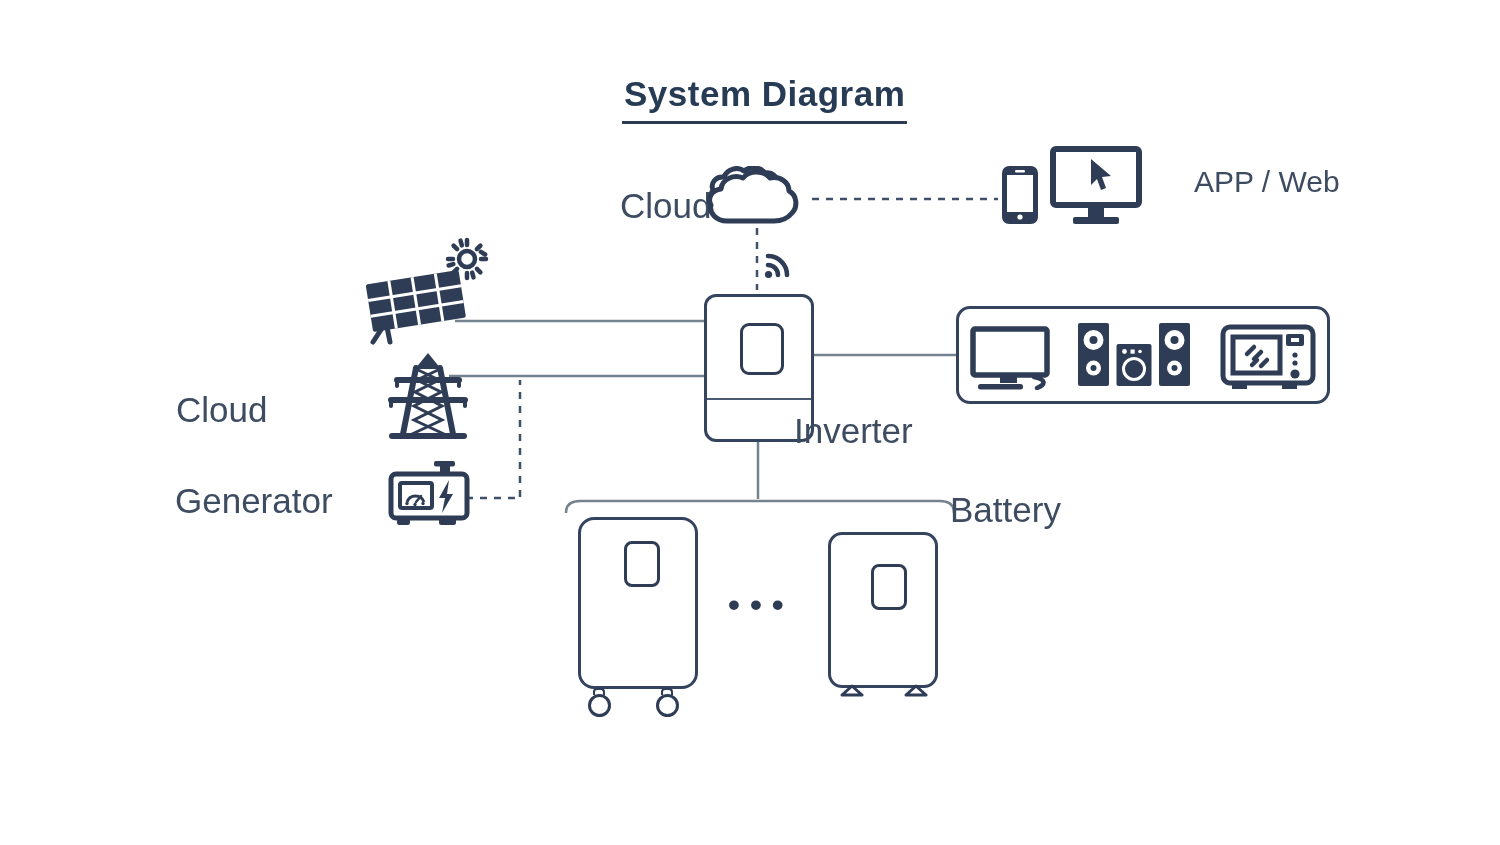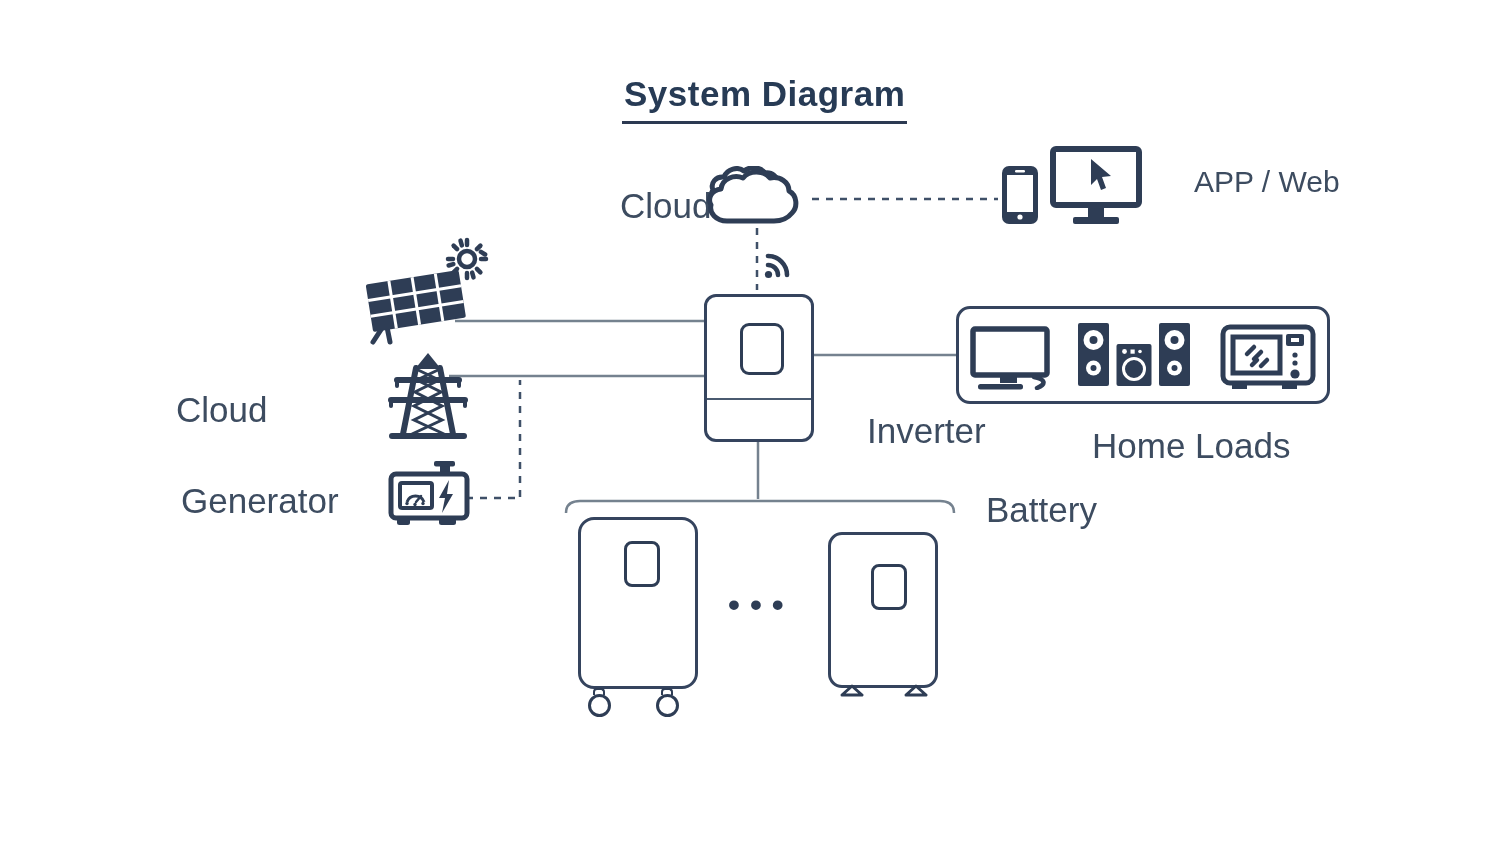--- a/index.html
+++ b/index.html
@@ -127,41 +127,41 @@
       <line x1="15" y1="32" x2="77" y2="32" stroke-width="6"></line>
       <line x1="15" y1="32" x2="15" y2="38" stroke-width="4"></line>
       <line x1="77" y1="32" x2="77" y2="38" stroke-width="4"></line>
       <line x1="9" y1="52" x2="83" y2="52" stroke-width="6"></line>
       <line x1="9" y1="52" x2="9" y2="58" stroke-width="4"></line>
       <line x1="83" y1="52" x2="83" y2="58" stroke-width="4"></line>
       <line x1="10" y1="88" x2="82" y2="88" stroke-width="6"></line>
     </g>
   </svg>
 
-  <div class="abs label node" style="left:175px;top:481px;margin-left:6px;">Generator</div>
+  <div class="abs label node" style="left:175px;top:481px;">Generator</div>
   <svg class="abs icon node" style="left:388px;top:458px;" width="82" height="70" viewBox="0 0 82 70">
     <rect x="52" y="8" width="10" height="9" fill="currentColor"></rect>
     <rect x="46" y="3" width="21" height="5.5" rx="2" fill="currentColor"></rect>
     <rect x="3" y="16" width="76" height="44" rx="5" fill="#fff" stroke="currentColor" stroke-width="5"></rect>
     <rect x="12" y="25" width="32" height="25" rx="2" fill="#fff" stroke="currentColor" stroke-width="4"></rect>
     <path d="M19,44 A9,9 0 0 1 36,44" fill="none" stroke="currentColor" stroke-width="3"></path>
     <line x1="28" y1="44" x2="33" y2="38" stroke="currentColor" stroke-width="2.5" stroke-linecap="round"></line>
     <circle cx="19" cy="45.5" r="1.7" fill="currentColor"></circle>
     <circle cx="27" cy="46.5" r="1.7" fill="currentColor"></circle>
     <circle cx="35" cy="45.5" r="1.7" fill="currentColor"></circle>
     <path d="M61,22 L51,40 L57,40 L54,55 L65,36 L59,36 Z" fill="currentColor"></path>
     <rect x="9" y="60" width="13" height="7" rx="2.5" fill="currentColor"></rect>
     <rect x="51" y="60" width="17" height="7" rx="2.5" fill="currentColor"></rect>
   </svg>
 
   <div class="abs box inverter node" style="left:704px;top:294px;">
     <div class="screen"></div>
     <div class="split"></div>
   </div>
-  <div class="abs label node" style="left:867px;top:411px;">Inverter</div>
+  <div class="abs label node" style="left:794px;top:411px;">Inverter</div>
 
   <div class="abs box homeloads node" style="left:956px;top:306px;"></div>
   <svg class="abs icon node" style="left:970px;top:326px;" width="80" height="64" viewBox="0 0 80 64">
     <rect x="3" y="3" width="74" height="46" rx="2" fill="#fff" stroke="currentColor" stroke-width="5.5"></rect>
     <rect x="30" y="49" width="17" height="8" fill="currentColor"></rect>
     <rect x="8" y="58" width="45" height="5.5" rx="2.5" fill="currentColor"></rect>
     <path d="M64,51 C75,53 77,58 67,62" fill="none" stroke="currentColor" stroke-width="4.5" stroke-linecap="round"></path>
   </svg>
   <svg class="abs icon node" style="left:1078px;top:323px;" width="112" height="66" viewBox="0 0 112 66">
     <rect x="0" y="0" width="31" height="63" rx="2" fill="currentColor"></rect>
@@ -190,23 +190,22 @@
       <line x1="41" y1="44" x2="47" y2="38"></line>
     </g>
     <rect x="66" y="12" width="18" height="12" rx="2" fill="currentColor"></rect>
     <rect x="71" y="16" width="8" height="4" fill="#fff"></rect>
     <circle cx="75" cy="33" r="2.6" fill="currentColor"></circle>
     <circle cx="75" cy="41" r="2.6" fill="currentColor"></circle>
     <circle cx="75" cy="52" r="4.6" fill="currentColor"></circle>
     <rect x="12" y="61" width="15" height="6" fill="currentColor"></rect>
     <rect x="62" y="61" width="15" height="6" fill="currentColor"></rect>
   </svg>
-  <div class="abs label node" style="left:1092px;top:426px;">Home Loads</div>
-
-  <div class="abs label node" style="left:986px;top:490px;">Battery</div>
+
+  <div class="abs label node" style="left:950px;top:490px;">Battery</div>
 
   <div class="abs battery node" style="left:578px;top:517px;width:120px;height:172px;border-radius:16px;">
     <div class="screen" style="left:43px;top:21px;"></div>
   </div>
   <div class="abs wheel-mount node" style="left:593px;top:688px;"></div>
   <div class="abs wheel-mount node" style="left:661px;top:688px;"></div>
   <div class="abs wheel node" style="left:588px;top:694px;"></div>
   <div class="abs wheel node" style="left:656px;top:694px;"></div>
 
   <div class="abs dots node" style="left:728px;top:585px;">•••</div>

